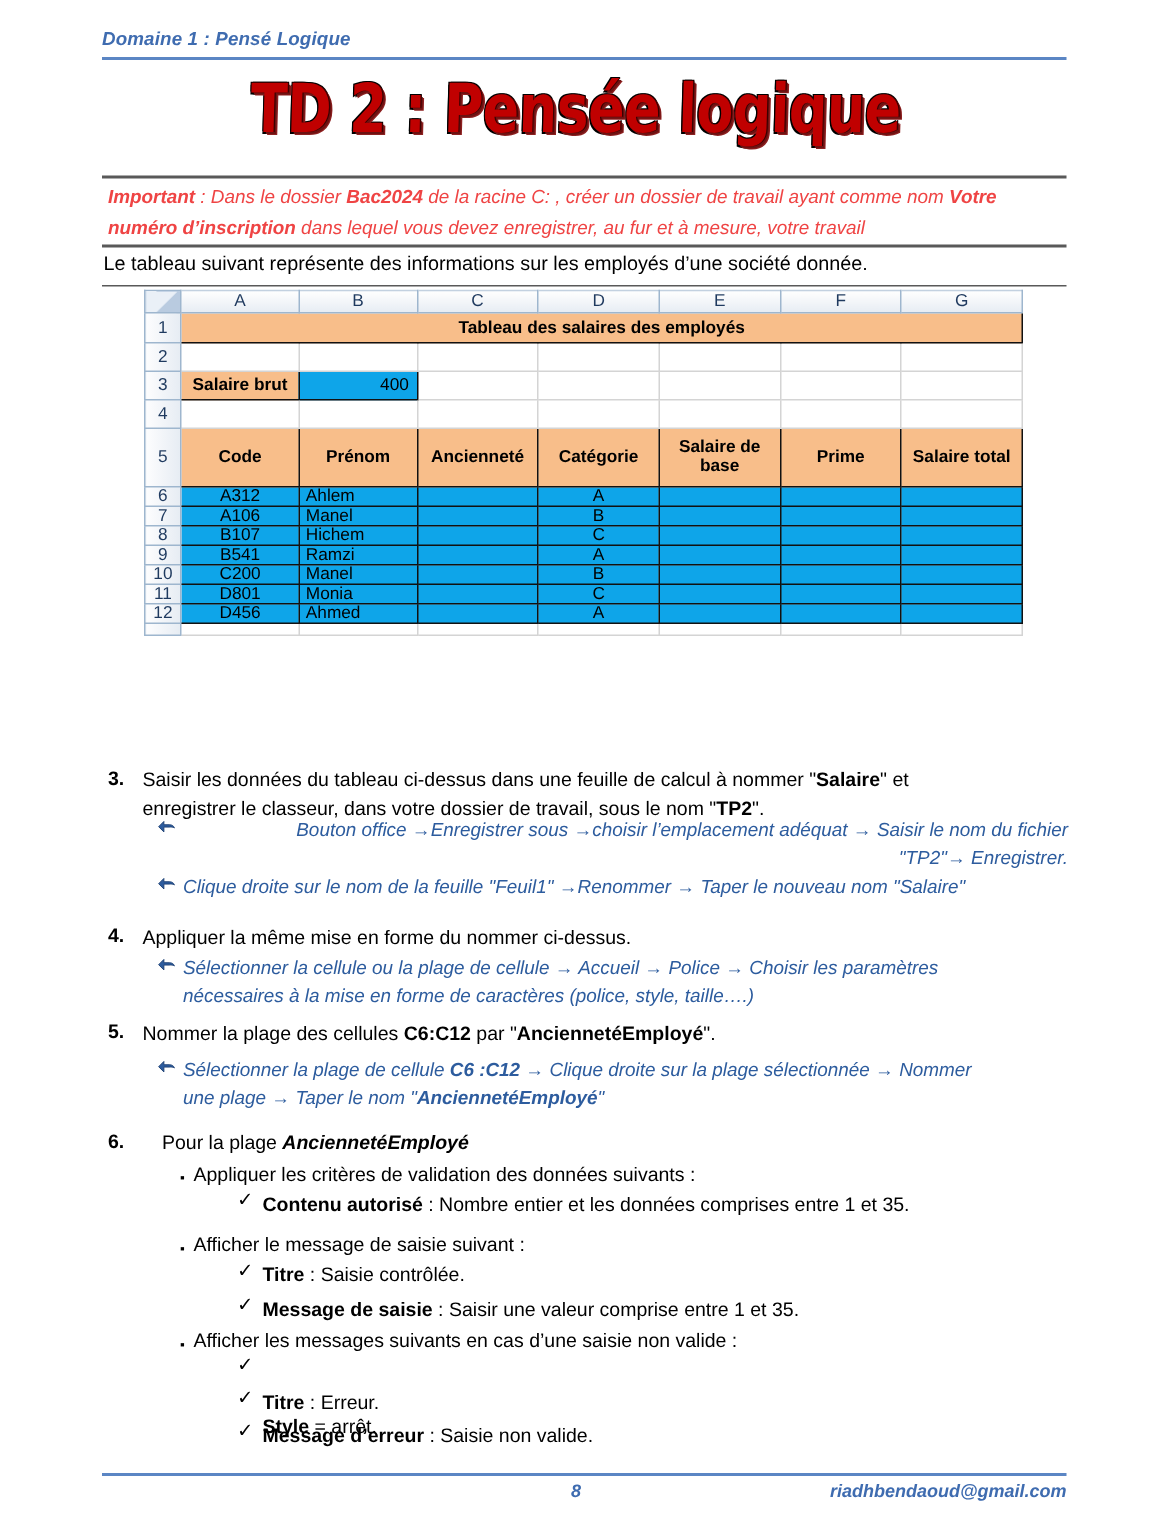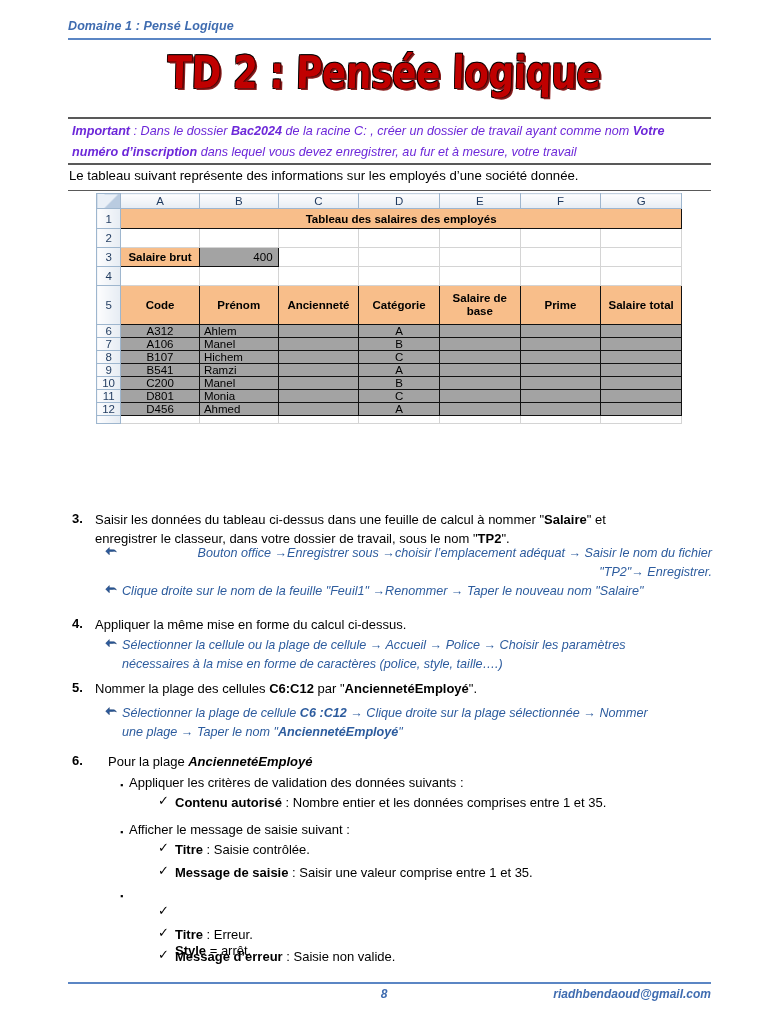--- a/index.html
+++ b/index.html
@@ -91,21 +91,21 @@
     width: 643px; height: 1.2px;
     background: #595959;
   }
   .imp-text {
     position: absolute;
     left: 72px; top: 121px;
     width: 640px;
     font-size: 12.6px;
     line-height: 21px;
     font-style: italic;
-    color: #6d28d9;
+    color: #ef4444;
   }
   .imp-text b { font-weight: bold; }
 
   .lead-text {
     position: absolute;
     left: 69px; top: 168px;
     font-size: 13.2px;
     color: #000;
     text-align: right;
   }
@@ -156,21 +156,21 @@
     color: #1f3a5f;
     width: 24px;
   }
   .gcell {
     border-right: 1px solid #d4d4d4;
     border-bottom: 1px solid #d4d4d4;
     background: #fff;
     height: 19px;
   }
   .fill-dark { background: #f8be8a; }
-  .fill-light { background: #a3a3a3; }
+  .fill-light { background: #0ea5e9; }
   .bx { border: 1.6px solid #111; }
   .ctr  { text-align: center; }
   .lft  { text-align: left;  padding-left: 4px !important; }
   .rgt  { text-align: right; padding-right: 5px !important; }
   .bold { font-weight: bold; }
   .th-cell {
     border: 1.6px solid #111;
     background: #f8be8a;
     text-align: center;
     font-weight: bold;
@@ -448,21 +448,21 @@
   </div>
 
   <div class="hand" style="left:104px; top:583px;">
     <svg width="14" height="14" viewBox="0 0 16 16">
       <path d="M2 7 L6 3 L6 5.5 L10 5.5 C12 5.5 13.5 6.2 14 8 C13 7 11.5 7.3 10 7.3 L6 7.3 L6 11 Z" fill="#2d5c9e" stroke="#1c3f72" stroke-width="0.7" stroke-linejoin="round"></path>
     </svg>
   </div>
   <div class="hint" style="left:122px; top:582px; width:600px;">Clique droite sur le nom de la feuille "Feuil1" →Renommer → Taper le nouveau nom "Salaire"</div>
 
   <div class="qnum" style="left:72px; top:616px;">4.</div>
-  <div class="q" style="left:95px; top:616px; width:620px;">Appliquer la même mise en forme du calcul ci-dessus.</div>
+  <div class="q" style="left:95px; top:616px; width:620px;">Appliquer la même mise en forme du nommer ci-dessus.</div>
 
   <div class="hand" style="left:104px; top:637px;">
     <svg width="14" height="14" viewBox="0 0 16 16">
       <path d="M2 7 L6 3 L6 5.5 L10 5.5 C12 5.5 13.5 6.2 14 8 C13 7 11.5 7.3 10 7.3 L6 7.3 L6 11 Z" fill="#2d5c9e" stroke="#1c3f72" stroke-width="0.7" stroke-linejoin="round"></path>
     </svg>
   </div>
   <div class="hint" style="left:122px; top:636px; width:590px;">
     <span>Sélectionner la cellule ou la plage de cellule → Accueil → Police   → Choisir les paramètres</span><br>
     <span>nécessaires à la mise en forme de caractères (police, style, taille….)</span>
   </div>
@@ -499,20 +499,21 @@
   <div class="chk" style="left:158px; top:840px;">✓</div>
   <div class="q" style="left:175px; top:841px; width:545px;">
     <b>Titre</b><span> : Saisie contrôlée.</span>
   </div>
   <div class="chk" style="left:158px; top:863px;">✓</div>
   <div class="q" style="left:175px; top:864px; width:545px;">
     <b>Message de saisie</b><span> : Saisir une valeur comprise entre 1 et 35.</span>
   </div>
 
   <div class="sqbul" style="left:120px; top:887px;">▪</div>
+  <div class="q" style="left:129px; top:885px; width:590px;">Afficher les messages suivants en cas d’une saisie non valide :</div>
   <div class="chk" style="left:158px; top:903px;">✓</div>
   <div class="q" style="left:175px; top:904px; width:545px;margin-top:38px;">
     <b>Style</b><span> = arrêt.</span>
   </div>
   <div class="chk" style="left:158px; top:925px;">✓</div>
   <div class="q" style="left:175px; top:926px; width:545px;">
     <b>Titre</b><span> : Erreur.</span>
   </div>
   <div class="chk" style="left:158px; top:947px;">✓</div>
   <div class="q" style="left:175px; top:948px; width:545px;">

